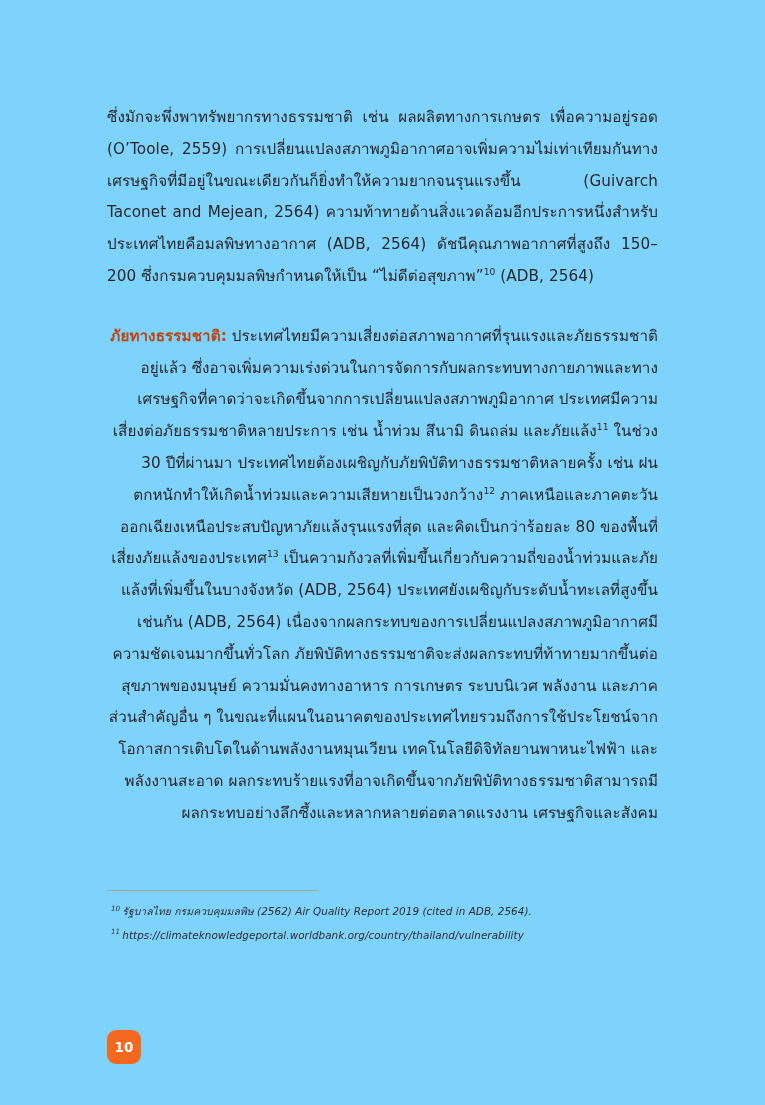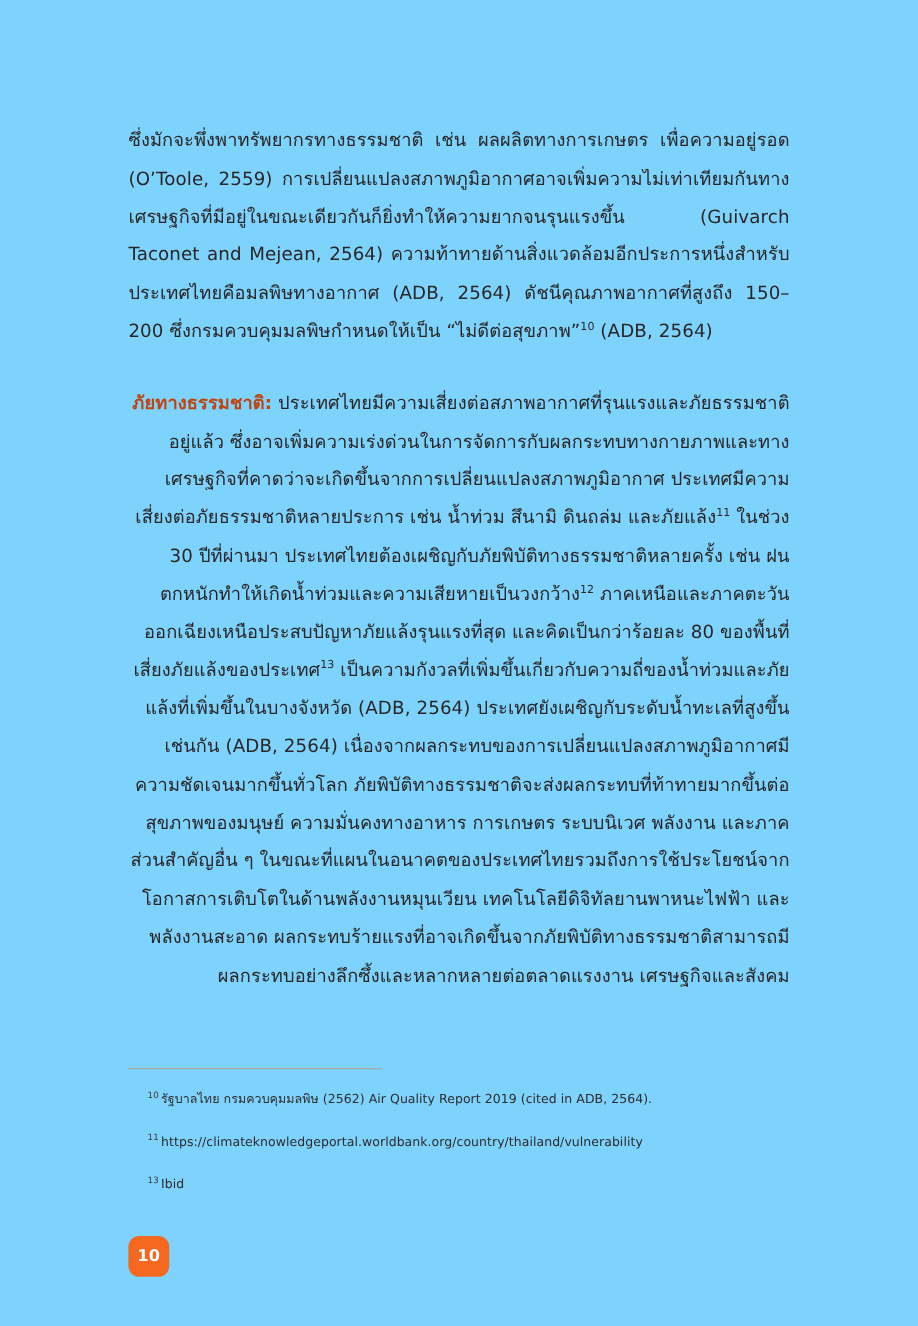--- a/index.html
+++ b/index.html
@@ -78,23 +78,24 @@
     width: 211px;
     height: 0;
     border-top: 1px solid #a7a7a7;
     margin: 0 0 11px 0;
   }
 
   .footnote {
     font-size: 10.4px;
     line-height: 19.5px;
     color: #2f2b2c;
-    margin: 16px;
+    margin: 4px;
     white-space: nowrap;
     letter-spacing: 0.05px;
+    font-style: italic;
   }
 
   .footnote sup {
     font-size: 7.2px;
     vertical-align: super;
     line-height: 0;
     margin-right: 2px;
     color: #3a3637;
   }
 
@@ -124,19 +125,18 @@
   <div class="content">
     <p class="para" id="p0"><span>ซึ่งมักจะพึ่งพาทรัพยากรทางธรรมชาติ เช่น ผลผลิตทางการเกษตร เพื่อความอยู่รอด (O’Toole, 2559) การเปลี่ยนแปลงสภาพภูมิอากาศอาจเพิ่มความไม่เท่าเทียมกันทางเศรษฐกิจที่มีอยู่ในขณะเดียวกันก็ยิ่งทำให้ความยากจนรุนแรงขึ้น (Guivarch Taconet and Mejean, 2564) ความท้าทายด้านสิ่งแวดล้อมอีกประการหนึ่งสำหรับประเทศไทยคือมลพิษทางอากาศ (ADB, 2564) ดัชนีคุณภาพอากาศที่สูงถึง 150–200 ซึ่งกรมควบคุมมลพิษกำหนดให้เป็น “ไม่ดีต่อสุขภาพ”</span><sup class="fn">10</sup><span> (ADB, 2564)</span></p>
     <p class="para j-last" id="p1"><span class="heading-inline">ภัยทางธรรมชาติ:</span><span> ประเทศไทยมีความเสี่ยงต่อสภาพอากาศที่รุนแรงและภัยธรรมชาติอยู่แล้ว ซึ่งอาจเพิ่มความเร่งด่วนในการจัดการกับผลกระทบทางกายภาพและทางเศรษฐกิจที่คาดว่าจะเกิดขึ้นจากการเปลี่ยนแปลงสภาพภูมิอากาศ ประเทศมีความเสี่ยงต่อภัยธรรมชาติหลายประการ เช่น น้ำท่วม สึนามิ ดินถล่ม และภัยแล้ง</span><sup class="fn">11</sup><span> ในช่วง 30 ปีที่ผ่านมา ประเทศไทยต้องเผชิญกับภัยพิบัติทางธรรมชาติหลายครั้ง เช่น ฝนตกหนักทำให้เกิดน้ำท่วมและความเสียหายเป็นวงกว้าง</span><sup class="fn">12</sup><span> ภาคเหนือและภาคตะวันออกเฉียงเหนือประสบปัญหาภัยแล้งรุนแรงที่สุด และคิดเป็นกว่าร้อยละ 80 ของพื้นที่เสี่ยงภัยแล้งของประเทศ</span><sup class="fn">13</sup><span> เป็นความกังวลที่เพิ่มขึ้นเกี่ยวกับความถี่ของน้ำท่วมและภัยแล้งที่เพิ่มขึ้นในบางจังหวัด (ADB, 2564) ประเทศยังเผชิญกับระดับน้ำทะเลที่สูงขึ้นเช่นกัน (ADB, 2564) เนื่องจากผลกระทบของการเปลี่ยนแปลงสภาพภูมิอากาศมีความชัดเจนมากขึ้นทั่วโลก ภัยพิบัติทางธรรมชาติจะส่งผลกระทบที่ท้าทายมากขึ้นต่อสุขภาพของมนุษย์ ความมั่นคงทางอาหาร การเกษตร ระบบนิเวศ พลังงาน และภาคส่วนสำคัญอื่น ๆ ในขณะที่แผนในอนาคตของประเทศไทยรวมถึงการใช้ประโยชน์จากโอกาสการเติบโตในด้านพลังงานหมุนเวียน เทคโนโลยีดิจิทัลยานพาหนะไฟฟ้า และพลังงานสะอาด ผลกระทบร้ายแรงที่อาจเกิดขึ้นจากภัยพิบัติทางธรรมชาติสามารถมีผลกระทบอย่างลึกซึ้งและหลากหลายต่อตลาดแรงงาน เศรษฐกิจและสังคม</span></p>
   </div>
 
   <div class="footnote-area">
     <div class="footnote-rule"></div>
     <div id="footnote-list">
         <p class="footnote"><sup>10</sup><span>รัฐบาลไทย กรมควบคุมมลพิษ (2562) Air Quality Report 2019 (cited in ADB, 2564).</span></p>
         <p class="footnote"><sup>11</sup><span>https://climateknowledgeportal.worldbank.org/country/thailand/vulnerability</span></p>
-        <p class="footnote"><sup>13</sup><span>Ibid</span></p>
       </div>
   </div>
 
   <div class="page-badge">10</div>
 
 </div>
 
 </body></html>

